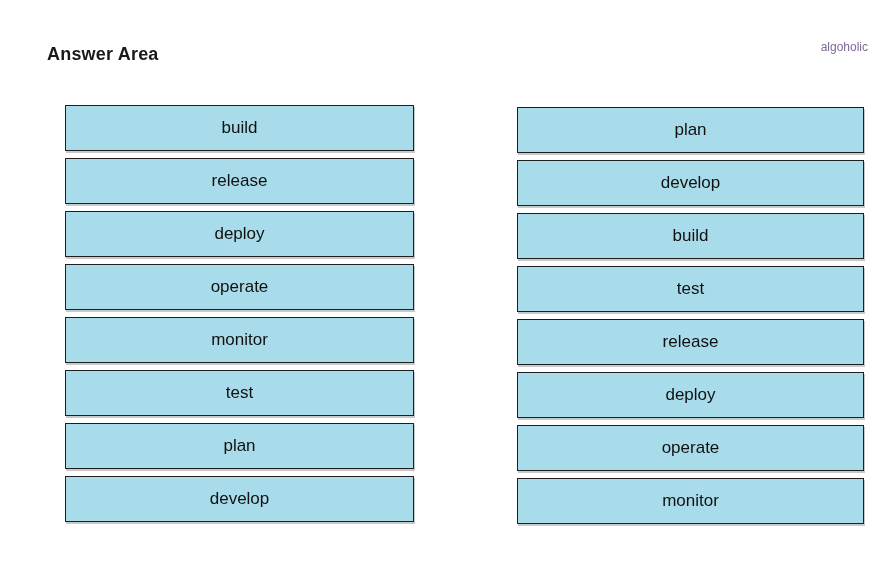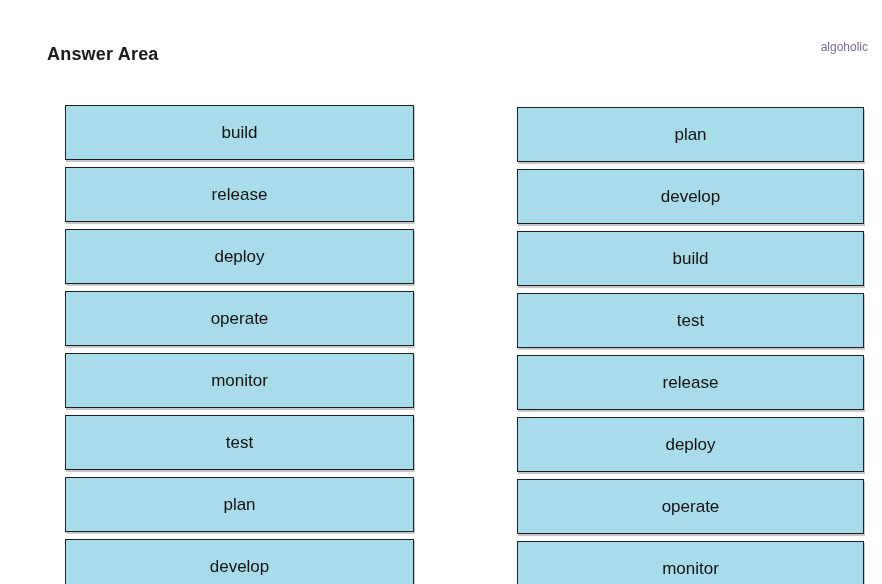--- a/index.html
+++ b/index.html
@@ -31,21 +31,21 @@
   .watermark{
     position:absolute;
     right:14px;top:8px;
     font-size:12px;
     color:var(--watermark-color);
   }
   .column{position:absolute;display:flex;flex-direction:column;}
   .column-left{left:13px;top:73px;width:401px;gap:7px;}
   .column-right{left:465px;top:75px;width:399px;gap:7px;}
   .tile{
-    height:55px;
+    height:46px;
     background:var(--box-fill);
     border:1.5px solid var(--box-border);
     box-shadow:1px 2px 0 0 var(--box-shadow);
     display:flex;
     align-items:center;
     justify-content:center;
     font-size:17px;
     color:var(--text);
     cursor:move;
     user-select:none;

